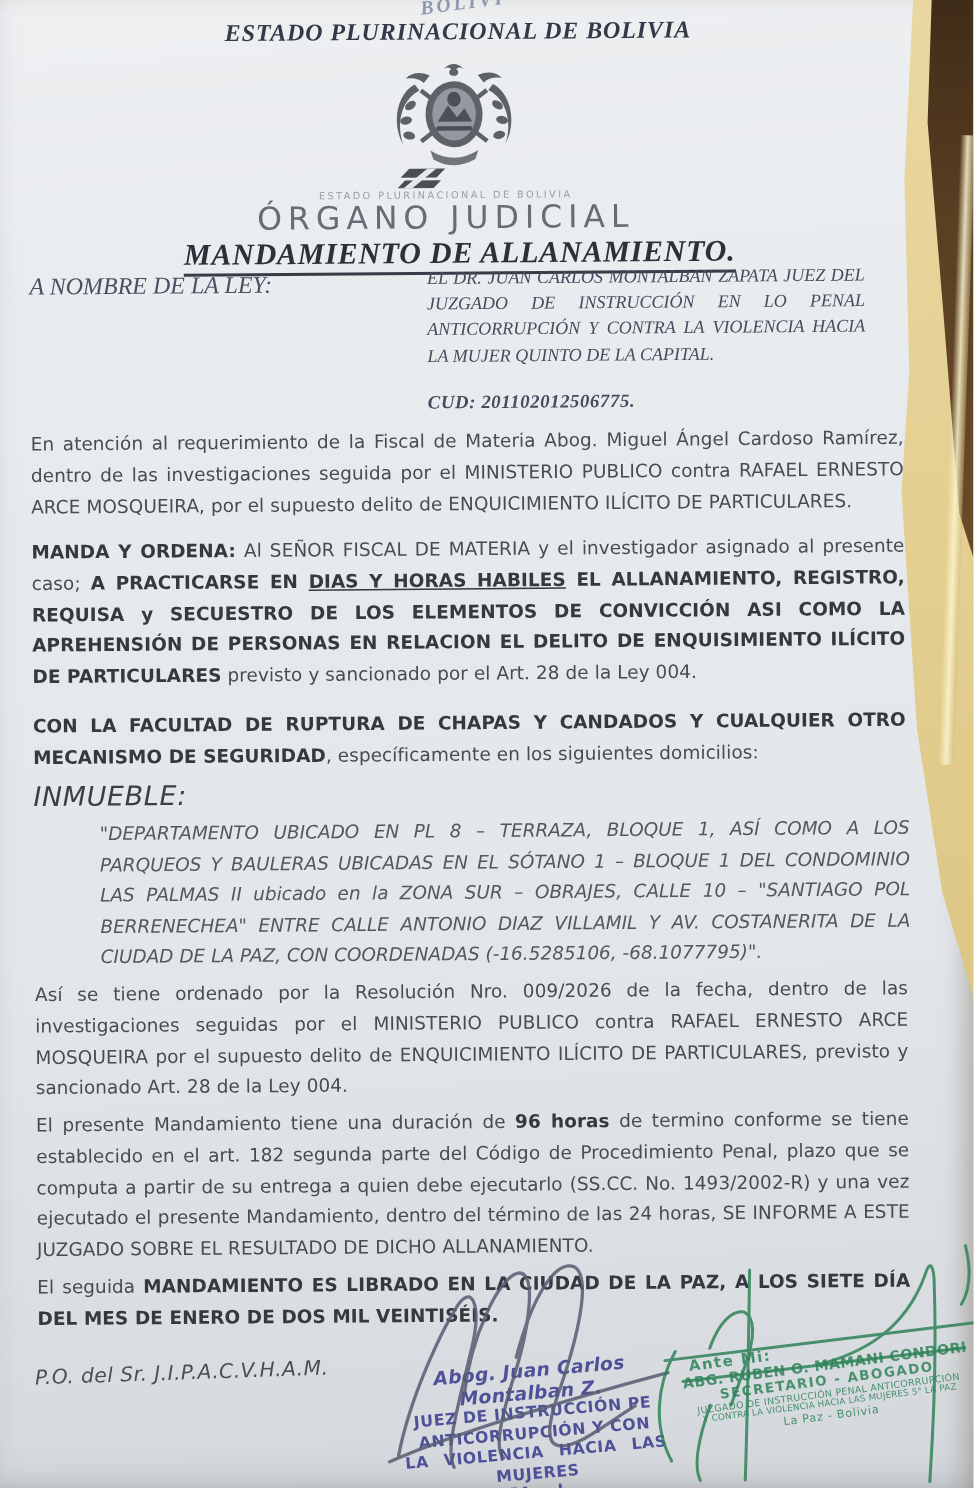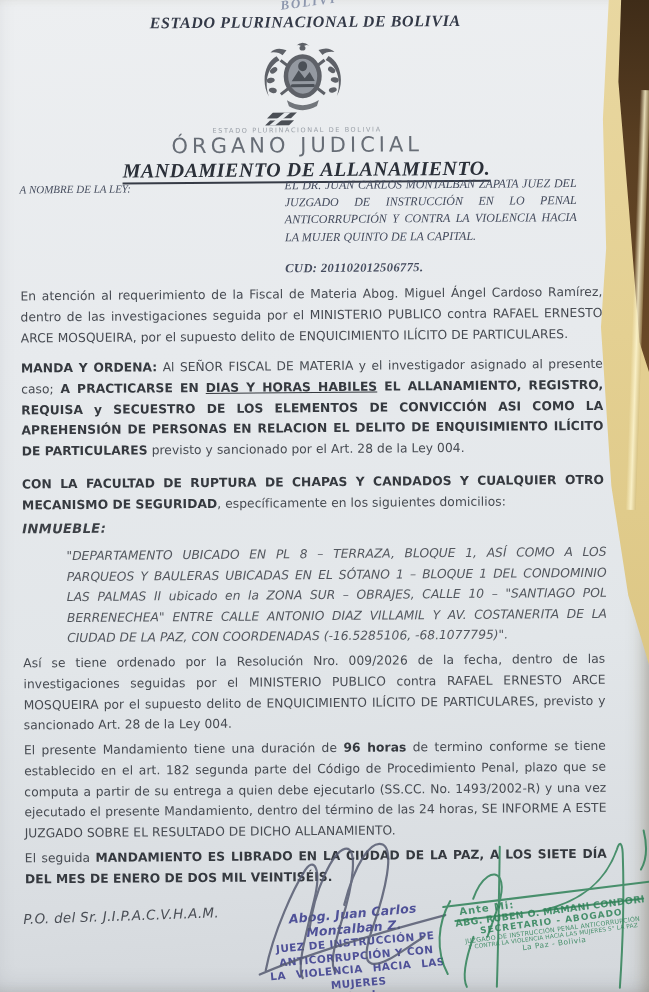--- a/index.html
+++ b/index.html
@@ -35,35 +35,35 @@
   .logo-mark{position:absolute;left:268px;top:112px;}
   .org-small{position:absolute;left:0;top:126px;width:600px;text-align:center;
     font-size:6.5px;letter-spacing:1.6px;color:#9aa0a8;}
   .org{position:absolute;left:0;top:133px;width:600px;text-align:center;
     font-size:21px;letter-spacing:4px;color:#676d76;font-weight:400;}
   .doc-title{position:absolute;left:0;top:158px;width:618px;text-align:center;}
   .doc-title span{font-family:"Liberation Serif",serif;font-weight:bold;font-style:italic;
     font-size:20px;letter-spacing:.5px;color:#2b3039;border-bottom:2px solid #363b46;padding-bottom:1px;}
 
   .salutation{position:absolute;left:22px;top:181px;font-family:"Liberation Serif",serif;
-    font-style:italic;font-size:11px;color:#49506100;color:#495061;}
+    font-style:italic;font-size:16px;color:#49506100;color:#495061;}
   .issuer{position:absolute;left:287px;top:177px;width:292px;
     font-family:"Liberation Serif",serif;font-style:italic;font-size:12px;line-height:17.2px;
     text-align:justify;color:#454c5e;}
   .cud{position:absolute;left:287px;top:261px;font-family:"Liberation Serif",serif;
     font-style:italic;font-weight:bold;font-size:12.5px;color:#454c5e;letter-spacing:.4px;}
 
   .para{position:absolute;left:22px;width:582px;font-size:12.3px;line-height:20.8px;
     text-align:justify;color:#474b52;letter-spacing:.05px;}
   .para .b{font-weight:bold;color:#35393f;}
   .para .u{text-decoration:underline;}
   .p1{top:284px;}
   .p2{top:356px;}
   .p3{top:472px;}
-  .inmueble{position:absolute;left:22px;top:519px;font-size:13px;font-weight:bold;
+  .inmueble{position:absolute;left:22px;top:519px;font-size:18px;font-weight:normal;
     font-style:italic;color:#3c4046;letter-spacing:.4px;}
   .quote{position:absolute;left:66px;top:544px;width:540px;font-size:12.3px;line-height:20.6px;
     text-align:justify;font-style:italic;color:#53575e;}
   .p4{top:651px;}
   .p5{top:738px;}
   .p6{top:846px;}
   .po{position:absolute;left:20px;top:906px;font-size:13.5px;font-style:italic;color:#4a4e55;
     letter-spacing:.3px;transform:rotate(-1.5deg);}
 
   .stamp{position:absolute;text-align:center;}

